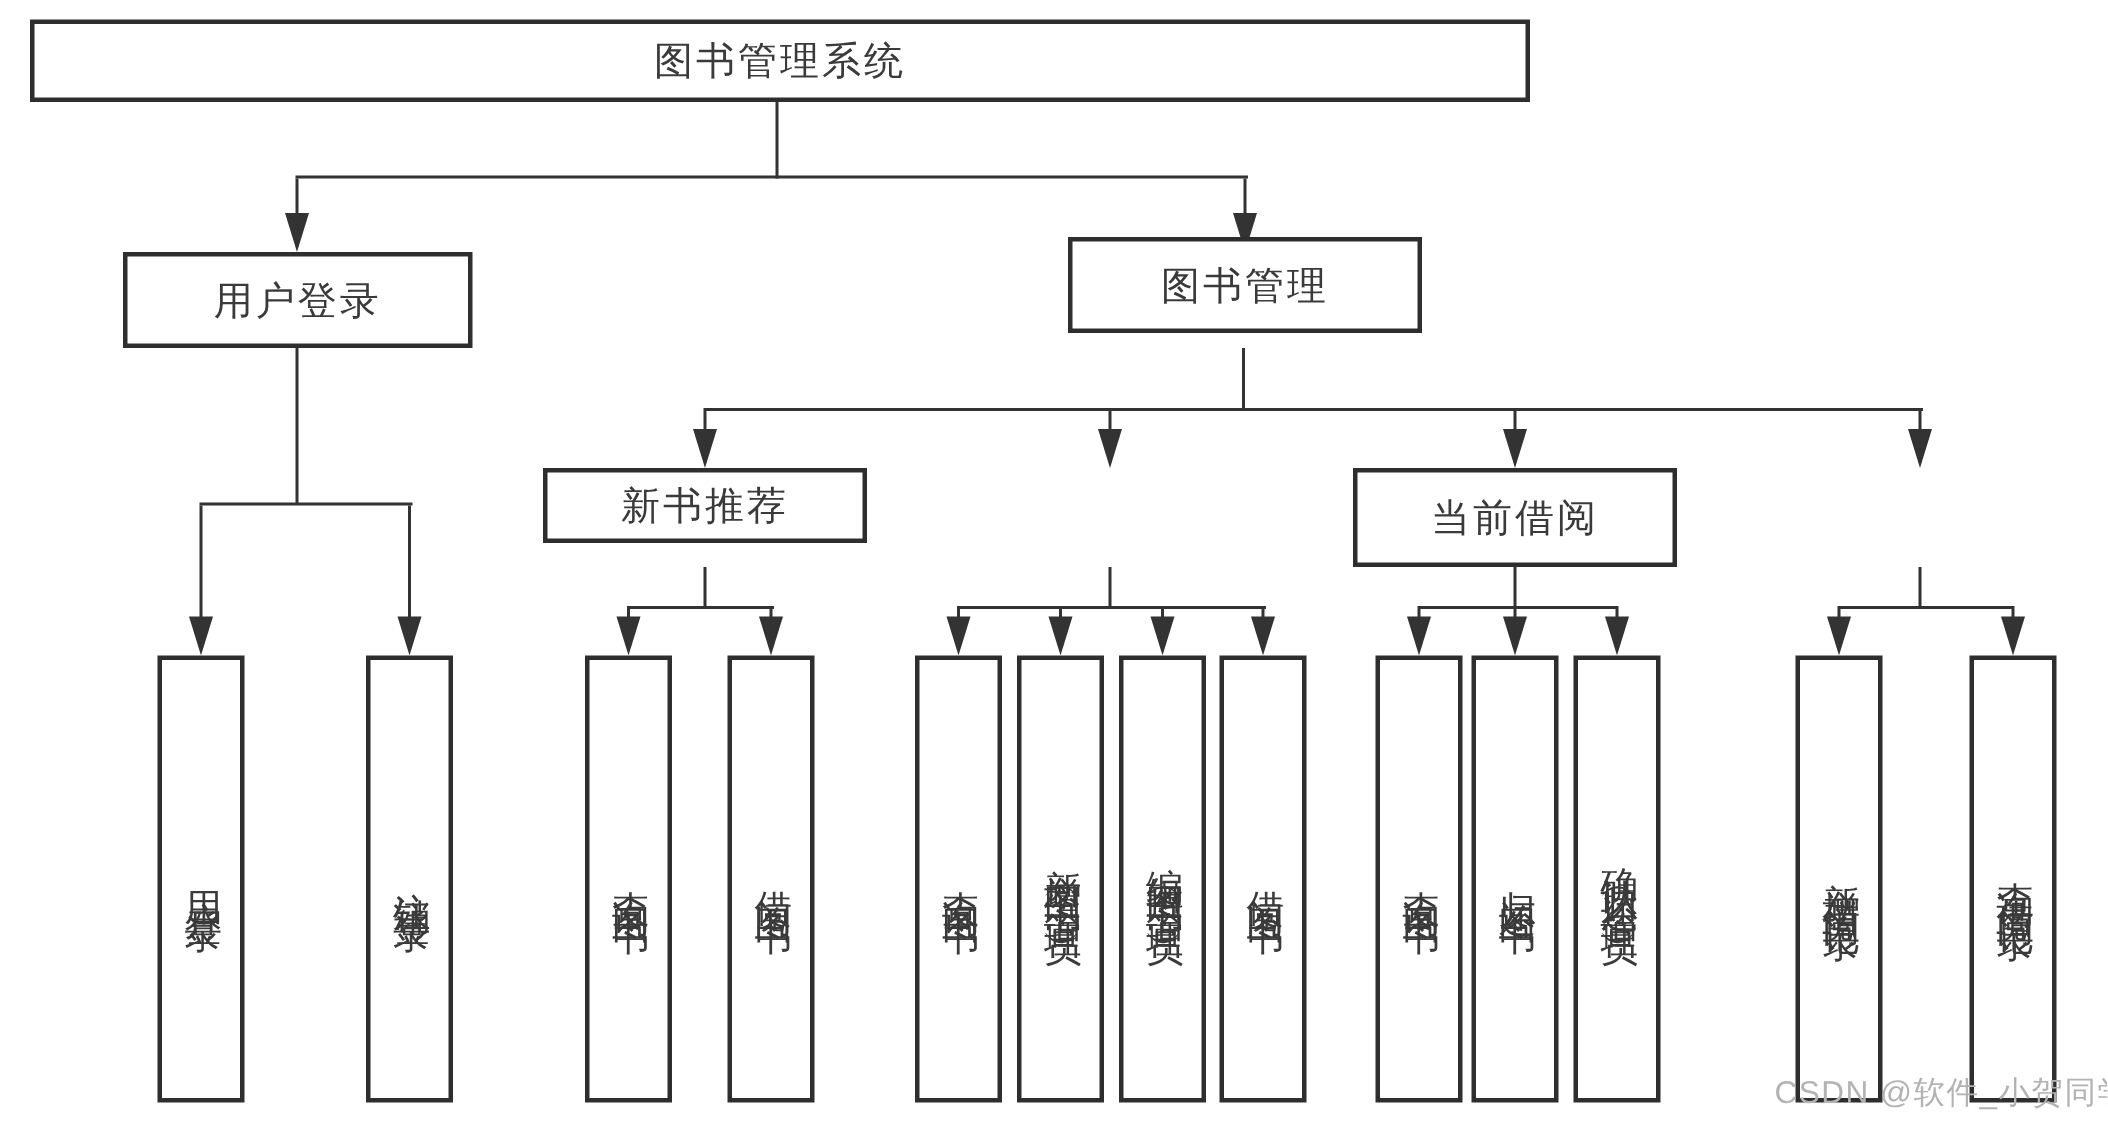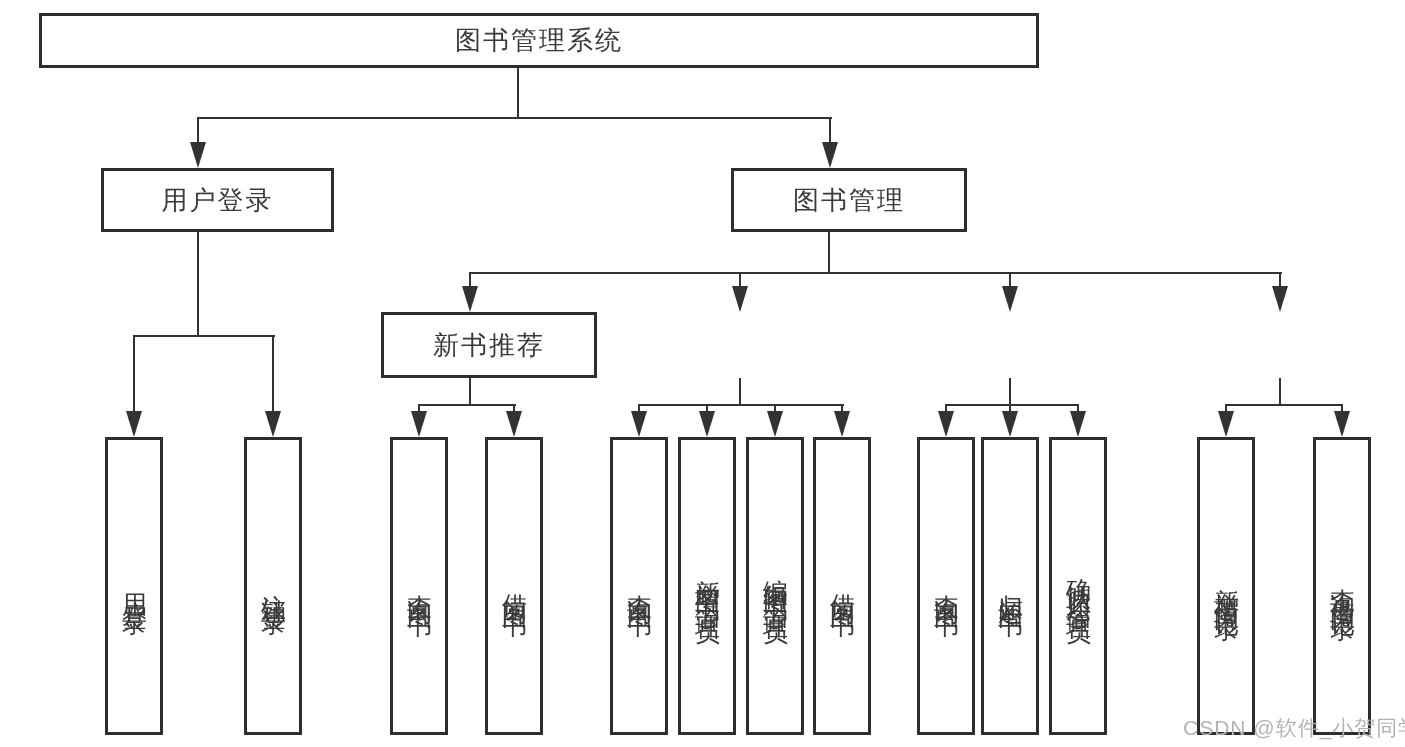--- a/index.html
+++ b/index.html
@@ -4,21 +4,21 @@
 <style>
   html,body{margin:0;padding:0;background:#ffffff;}
   .canvas{
     position:relative;width:1405px;height:747px;background:#ffffff;
     font-family:"Liberation Sans",sans-serif;overflow:hidden;
   }
   
   .box{
     position:absolute;box-sizing:border-box;background:#ffffff;
     border:3px solid #2e2e2e;display:flex;align-items:center;justify-content:center;
-    font-size:26px;color:#3a3a3a;letter-spacing:2px;white-space:nowrap;z-index:2;margin-left:19px;
+    font-size:26px;color:#3a3a3a;letter-spacing:2px;white-space:nowrap;z-index:2;
   }
   
   .vbox{
     position:absolute;box-sizing:border-box;background:#ffffff;
     border:3px solid #2e2e2e;top:437px;width:58px;height:298px;
     writing-mode:vertical-rl;text-orientation:mixed;text-align:center;
     font-size:25px;line-height:50px;letter-spacing:6px;color:#3a3a3a;
     overflow:hidden;z-index:2;
   }
   
@@ -35,23 +35,24 @@
   }
 </style>
 </head>
 <body>
 
 <div class="canvas">
 
   <div class="box" style="left:20px;top:13px;width:1000px;height:55px">图书管理系统</div>
 
   <div class="box" style="left:82px;top:168px;width:233px;height:64px">用户登录</div>
-  <div class="box" style="left:712px;top:168px;width:236px;height:64px">图书管理</div>
+  <div class="box" style="left:712px;top:158px;width:236px;height:64px">图书管理</div>
 
-  <div class="box" style="left:362px;top:312px;width:216px;height:66px">新书推荐</div>
+  <div class="box" style="left:362px;top:312px;width:216px;height:50px">新书推荐</div>
+  <div class="box" style="left:902px;top:312px;width:216px;height:66px">当前借阅</div>
 
   <div class="vbox" style="left:105px">用户登录</div>
   <div class="vbox" style="left:244px">注销登录</div>
 
   <div class="vbox" style="left:390px">查询图书</div>
   <div class="vbox" style="left:485px">借阅图书</div>
 
   <div class="vbox" style="left:610px">查询图书</div>
   <div class="vbox" style="left:678px">新增图书（管理员）</div>
   <div class="vbox" style="left:746px">编辑图书（管理员）</div>

